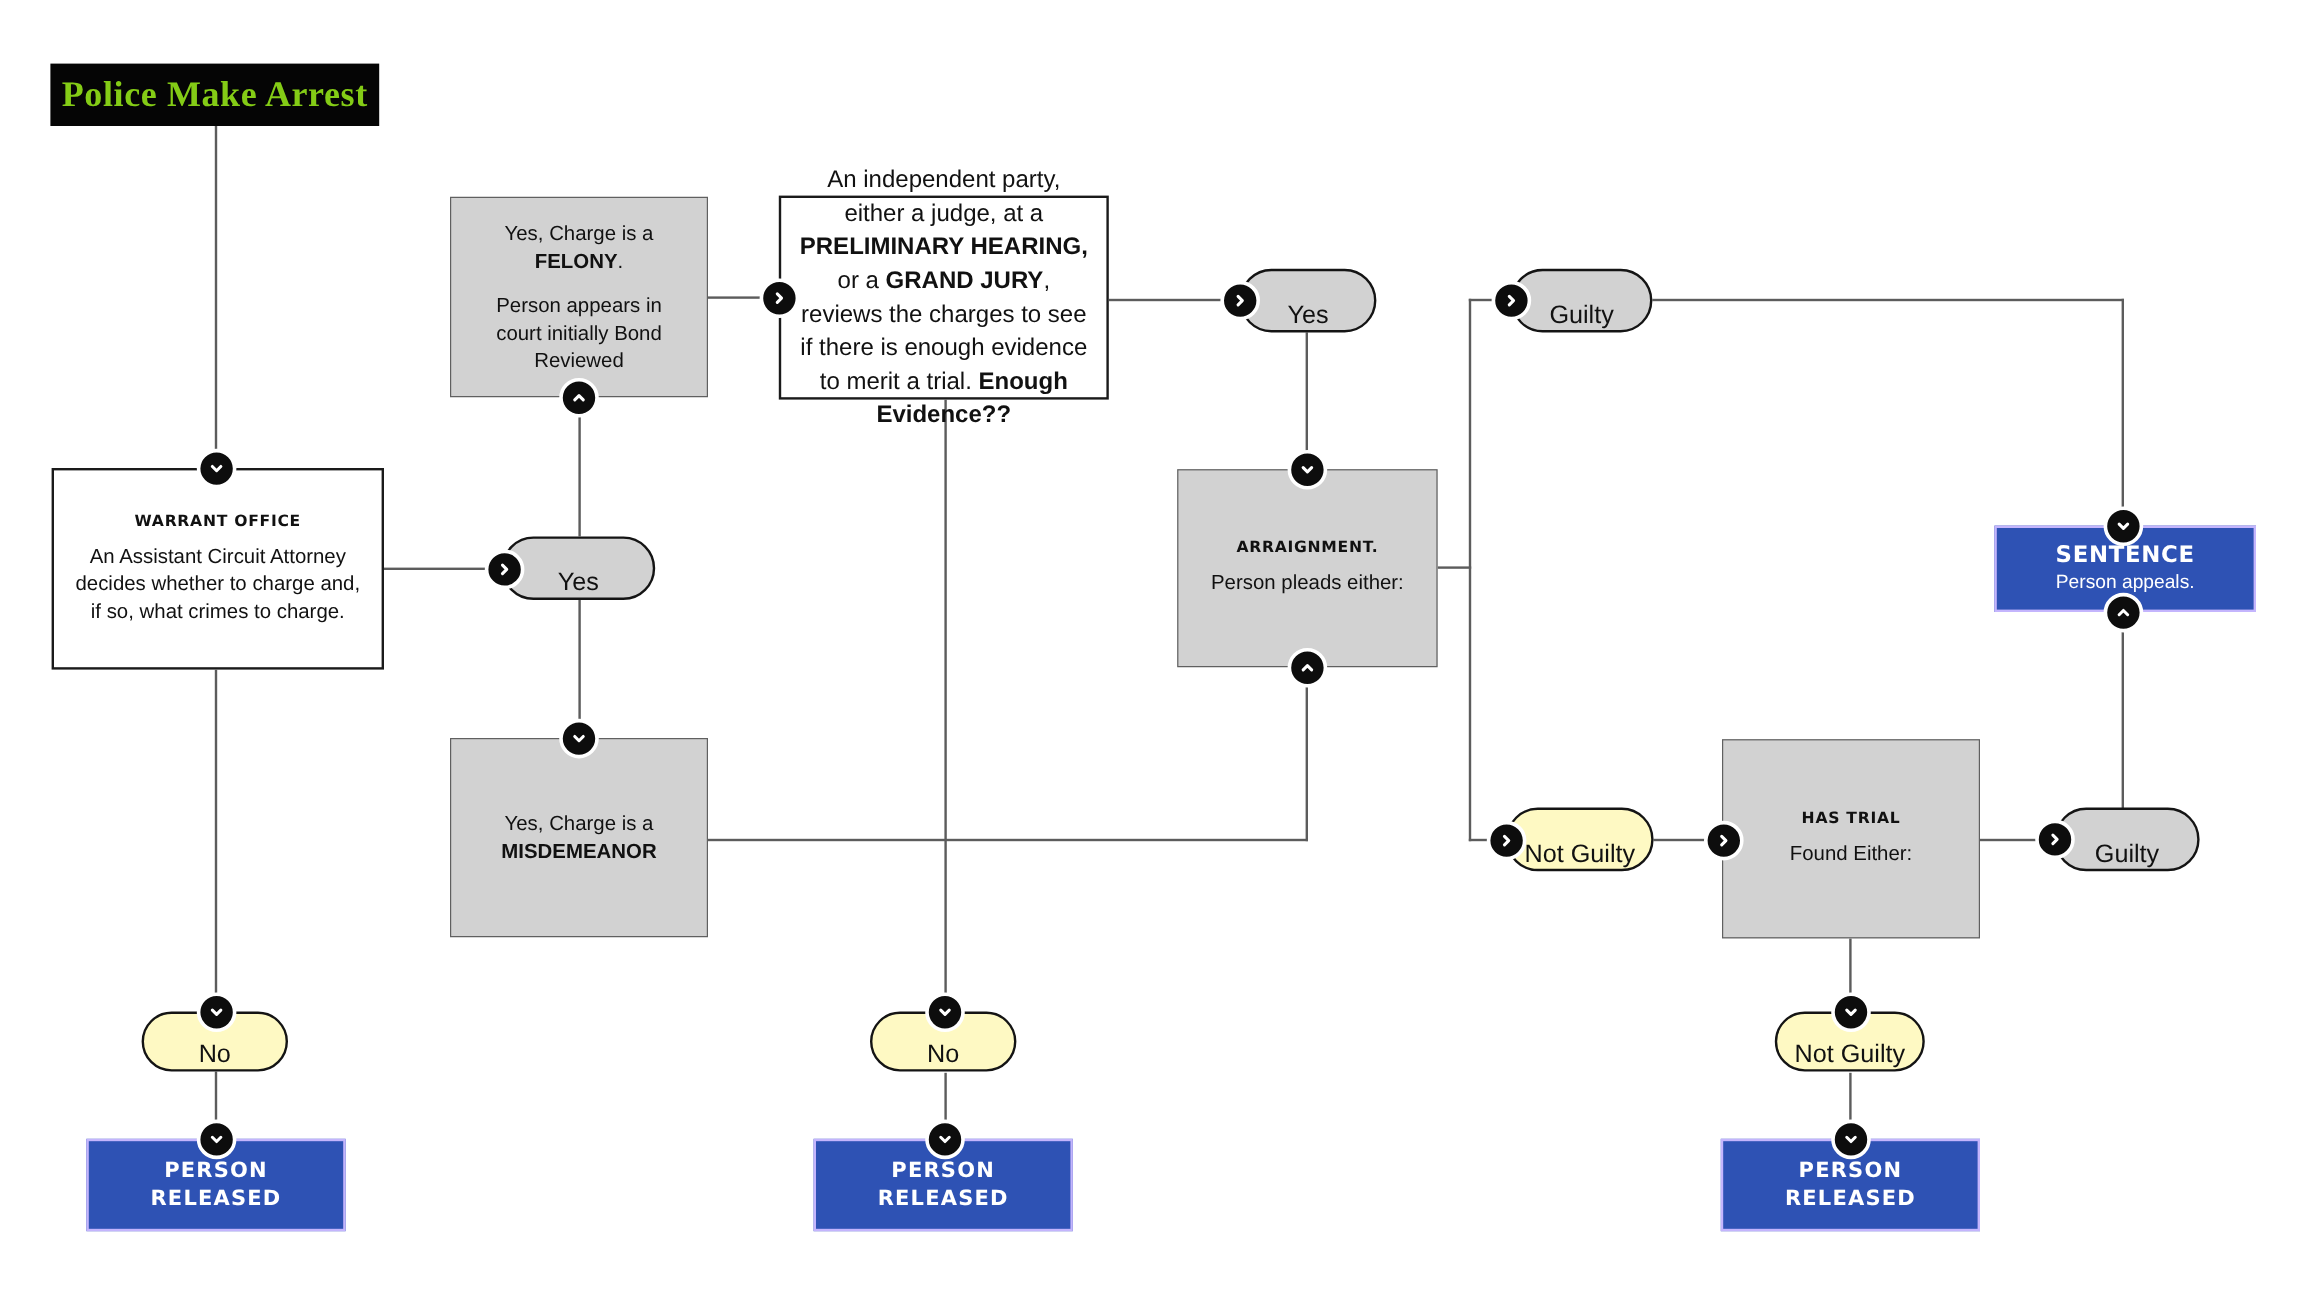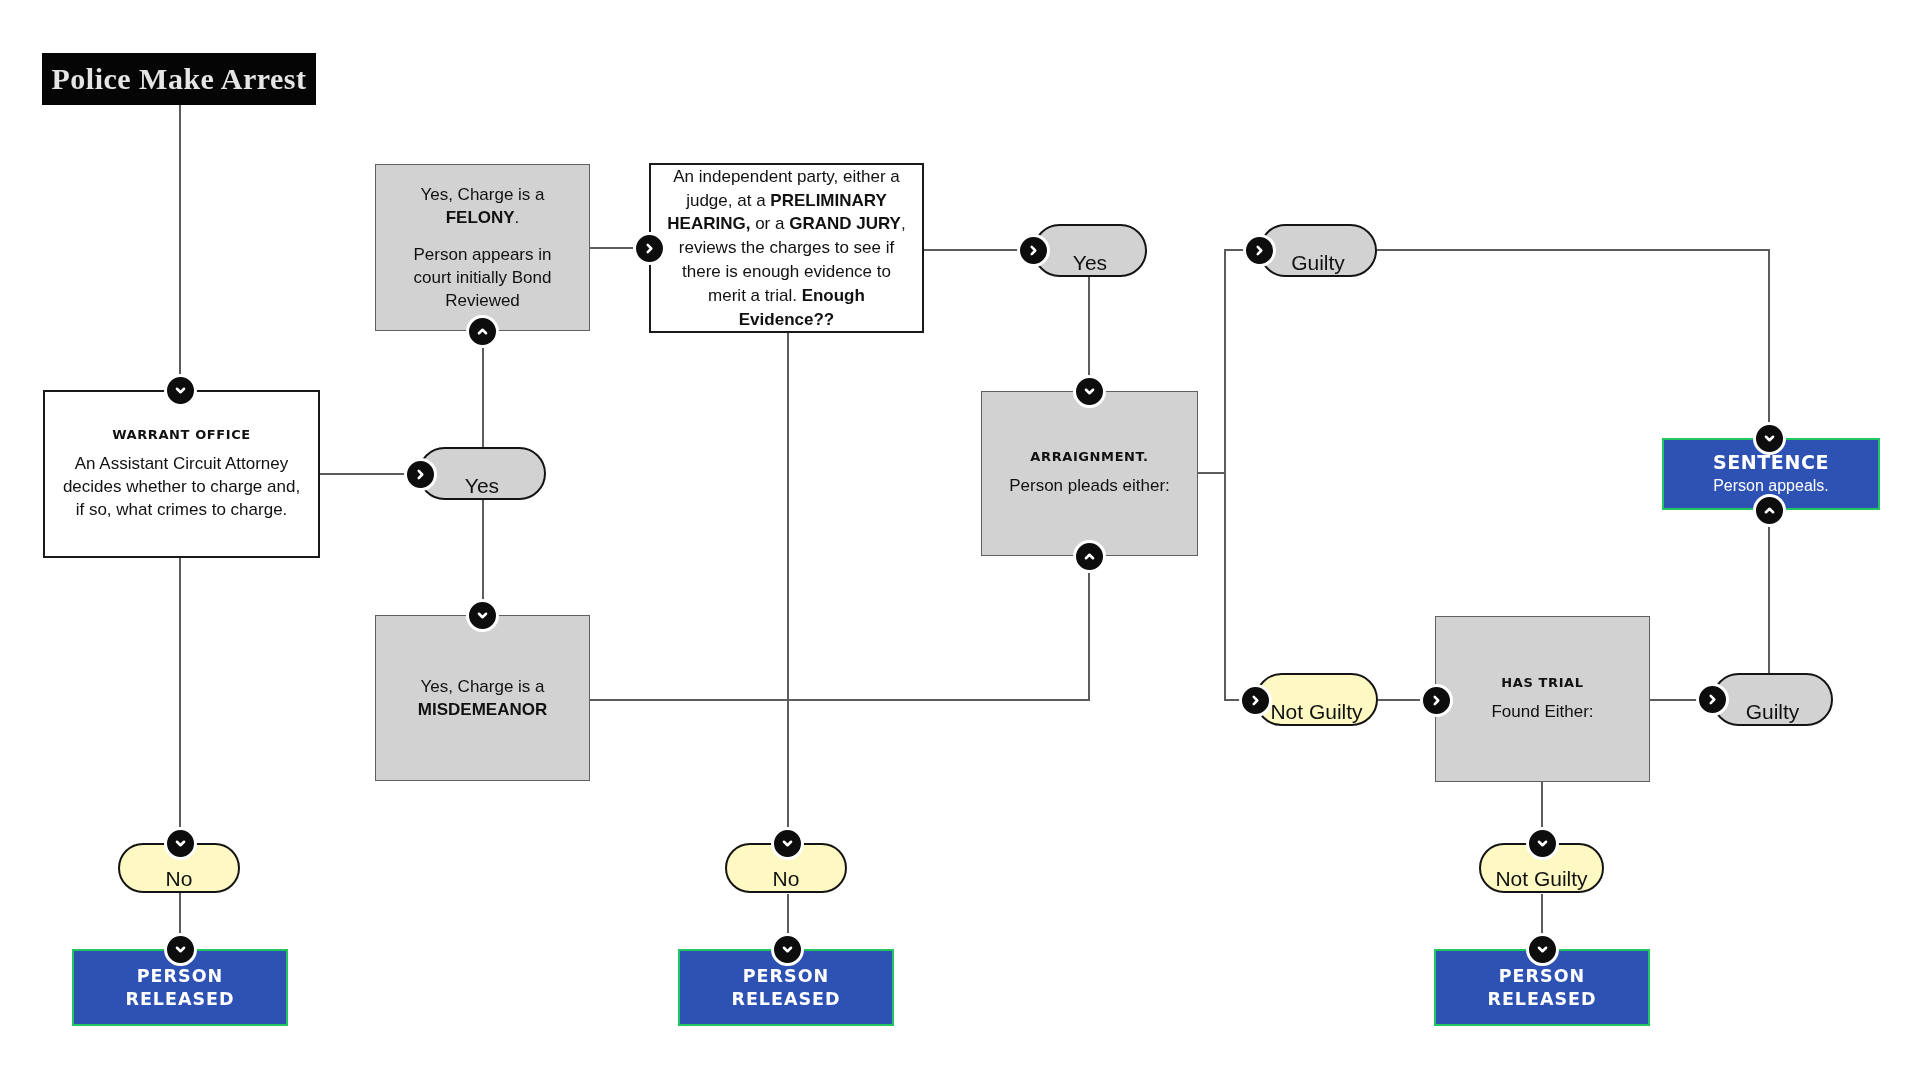--- a/index.html
+++ b/index.html
@@ -6,25 +6,25 @@
   #canvas{position:relative;width:1920px;height:1080px;background:#ffffff;overflow:hidden;
           font-family:"Liberation Sans", sans-serif;color:#111;}
 
   
   .ln{position:absolute;background:#5c5c5c;z-index:1;}
   .v{width:2px;} .h{height:2px;}
 
   
   .node{position:absolute;box-sizing:border-box;display:flex;flex-direction:column;
         align-items:center;justify-content:center;text-align:center;z-index:2;}
-  .black-box{background:#050505;color:#e5e5e5;font-family:"Liberation Serif", serif;
+  .black-box{background:#050505;color:#84cc16;font-family:"Liberation Serif", serif;
              font-weight:bold;font-size:30px;letter-spacing:.5px;}
   .white-box{background:#fff;border:2px solid #1a1a1a;}
   .gray-box{background:#d2d2d2;border:1.5px solid #606060;}
-  .blue-box{background:#2e52b4;border:2px solid #22c55e;color:#fff;}
+  .blue-box{background:#2e52b4;border:2px solid #c4b5fd;color:#fff;}
 
   .heading{font-family:"DejaVu Sans", sans-serif;font-weight:bold;font-size:13px;
            letter-spacing:.6px;margin:0 0 10px 0;}
   .body-text{font-size:17px;line-height:1.36;margin:0;}
   .blue-box .heading{font-size:19px;margin:0 0 2px 0;}
   .blue-box .body-text{font-size:16px;}
   b,.bold{font-weight:bold;}
 
   
   .pill{position:absolute;box-sizing:border-box;border-radius:28px;border:2px solid #141414;
@@ -36,21 +36,21 @@
   .released{font-family:"DejaVu Sans", sans-serif;font-weight:bold;font-size:17.5px;
             letter-spacing:1px;line-height:1.3;}
   .released span{display:block;}
 
   
   .icon{position:absolute;width:27px;height:27px;background:#0d0d0d;border:3px solid #fff;
         border-radius:50%;display:flex;align-items:center;justify-content:center;z-index:3;}
   .icon svg{width:17px;height:17px;display:block;}
   .icon path{fill:none;stroke:#fff;stroke-width:3.6;stroke-linecap:round;stroke-linejoin:round;}
 
-  .hearing-text{font-size:17px;line-height:1.4;margin:0;padding:0 4px;}
+  .hearing-text{font-size:20px;line-height:1.4;margin:0;padding:0 4px;}
 </style>
 </head>
 <body>
 
 <div id="canvas">
 
   <div class="ln v" style="left:179px;top:105px;height:285px"></div>
   <div class="ln v" style="left:179px;top:558px;height:287px"></div>
   <div class="ln v" style="left:482px;top:331px;height:116px"></div>
   <div class="ln v" style="left:482px;top:500px;height:116px"></div>

